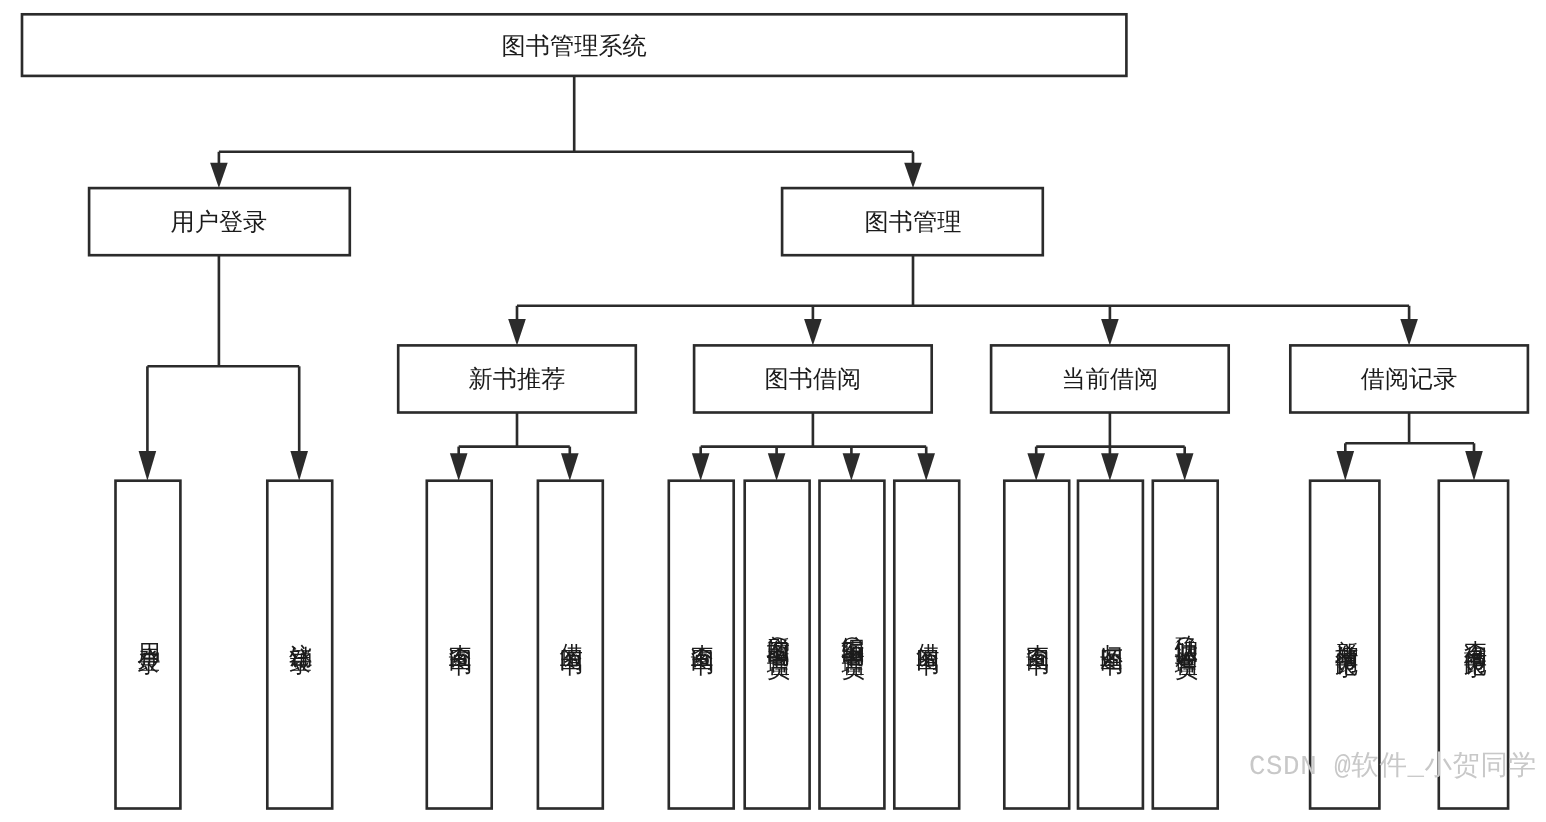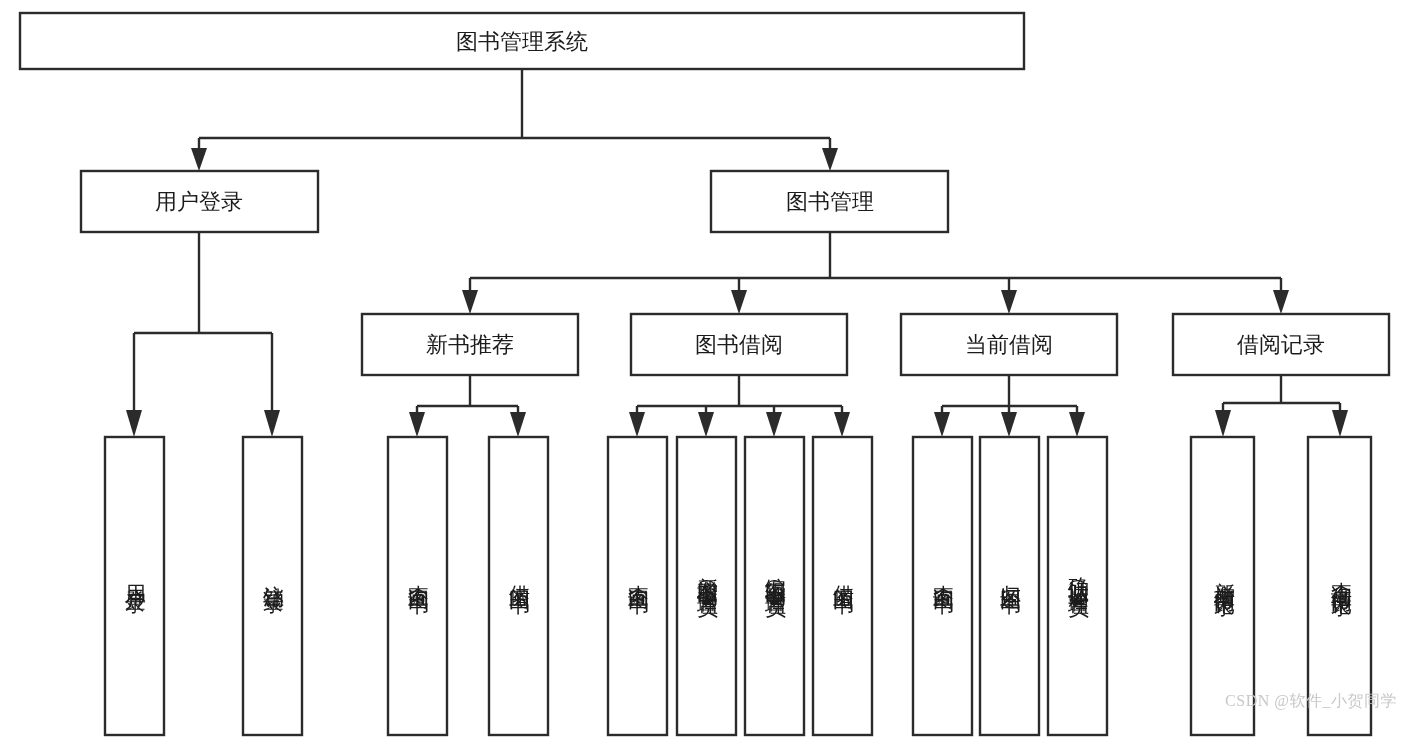--- a/index.html
+++ b/index.html
@@ -57,23 +57,23 @@
     stroke-linecap: butt;
   }
   .arrow-head {
     fill: #2b2b2b;
     stroke: none;
   }
   .watermark {
     position: absolute;
     right: 8px;
     bottom: 6px;
-    font-size: 16px;
+    font-size: 25px;
     color: #c8c8c8;
-    font-family: Liberation Serif, serif;
+    font-family: Liberation Mono, monospace;
     white-space: nowrap;
     user-select: none;
     letter-spacing: 0.5px;
     margin-left: 21px;
   }
 </style>
 </head>
 <body>
 
 <div id="diagram-root">

